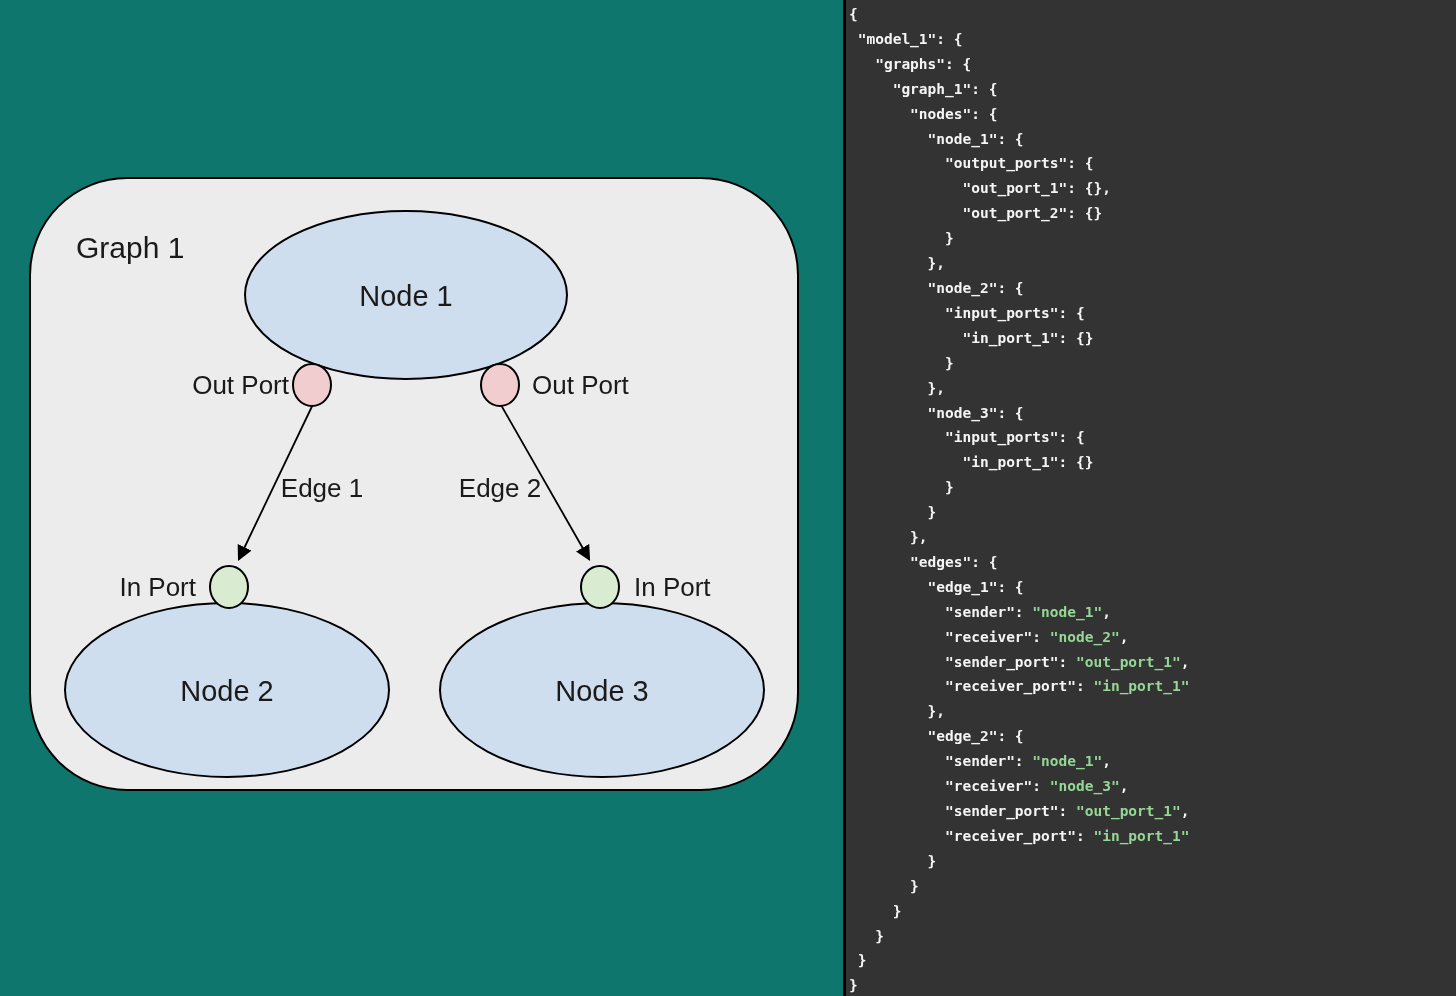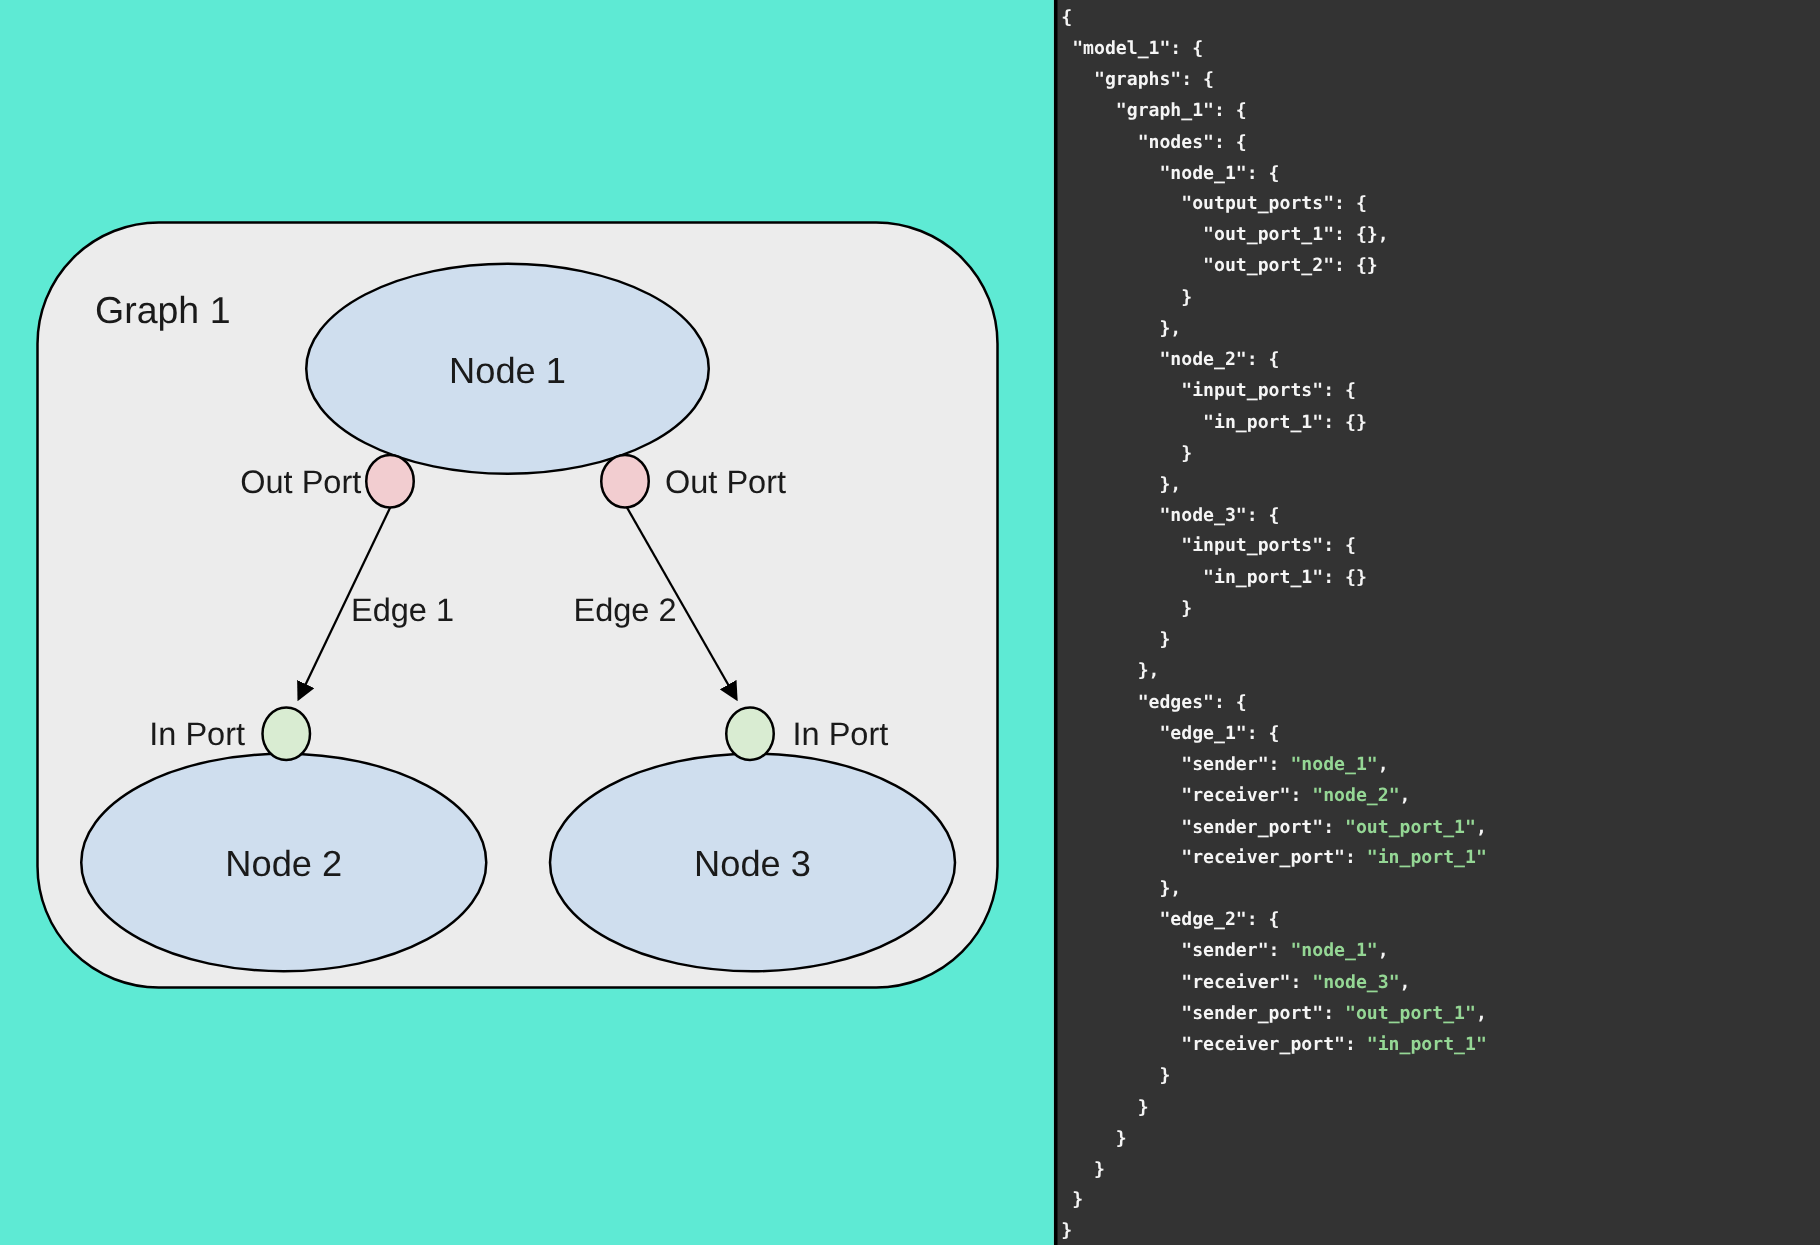--- a/index.html
+++ b/index.html
@@ -8,21 +8,21 @@
     overflow: hidden;
     background: #ffffff;
     font-family: "Liberation Sans", sans-serif;
   }
   .page {
     display: flex;
     width: 1456px; height: 996px;
   }
   .diagram-pane {
     width: 843px; height: 996px;
-    background: #5eead4;
+    background: #0f766e;
     position: relative;
     flex: 0 0 843px;
   }
   .code-pane {
     flex: 1 1 auto;
     height: 996px;
     background: #333333;
     border-left: 3px solid #000000;
     overflow: hidden;
   }

